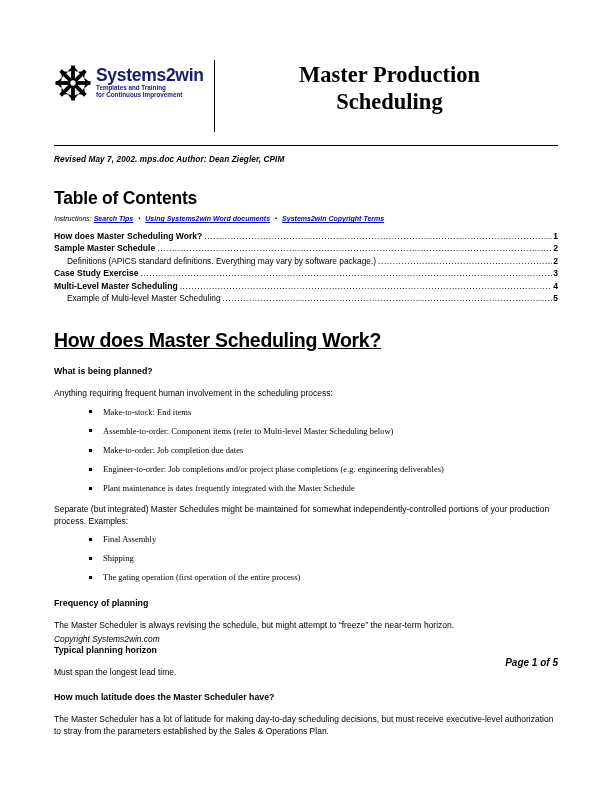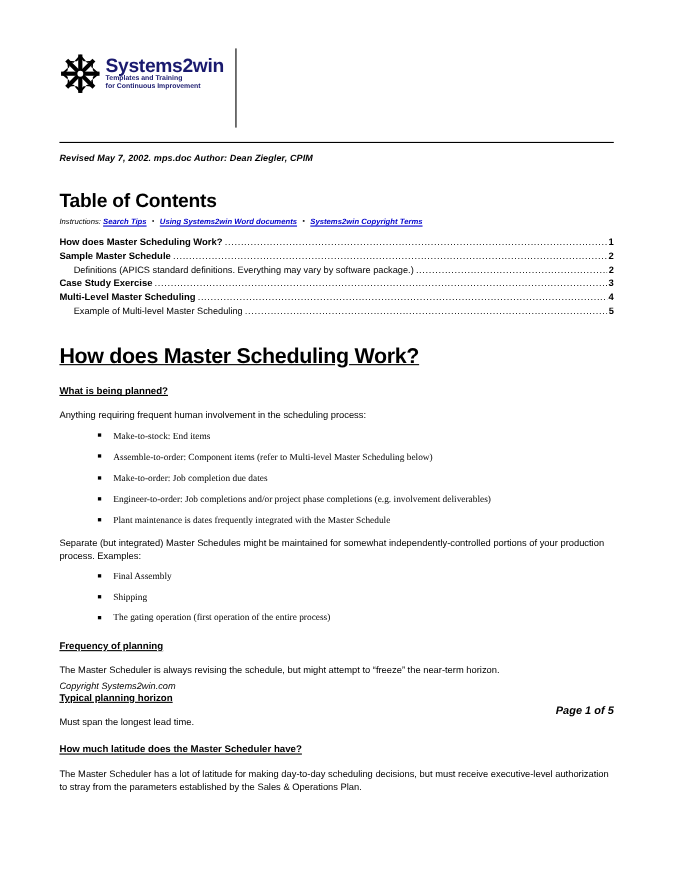--- a/index.html
+++ b/index.html
@@ -10,21 +10,21 @@
   body {
     width: 612px;
     height: 792px;
     font-family: "Liberation Sans", sans-serif;
     color: #000000;
     position: relative;
     overflow: hidden;
   }
   .page {
     position: absolute;
-    left: 0; top: 0;
+    left: 0; top: 16px;
     width: 612px;
     height: 680px;
     box-sizing: border-box;
     padding: 0 54px;
   }
 
   
   .header {
     display: flex;
     align-items: stretch;
@@ -159,21 +159,20 @@
     text-decoration: underline;
     margin-top: 25px;
     letter-spacing: -0.3px;
   }
 
   
   .h2 {
     font-family: "Liberation Sans", sans-serif;
     font-weight: bold;
     font-size: 8.8px;
-    text-decoration: underline;
     margin-top: 14px;
   }
   .para {
     font-family: "Liberation Sans", sans-serif;
     font-size: 8.5px;
     line-height: 12.2px;
     margin-top: 11px;
   }
   .para.tight { margin-top: 8px; }
   ul.bullets {
@@ -252,20 +251,24 @@
           <circle cx="50" cy="50" r="7" fill="#ffffff"></circle>
         </svg>
       </div>
       <div class="logo-text">
         <div class="logo-wordmark">Systems2win</div>
         <div class="logo-tag">Templates and Training</div>
         <div class="logo-tag">for Continuous Improvement</div>
       </div>
     </div>
     <div class="header-divider"></div>
+    <div class="doc-title">
+      <div>Master Production</div>
+      <div>Scheduling</div>
+    </div>
   </div>
   <hr class="header-rule">
 
   <div class="revision">Revised May 7, 2002. mps.doc  Author: Dean Ziegler, CPIM</div>
 
   <div class="toc-title">Table of Contents</div>
 
   <div class="instructions">
     <span>Instructions:</span>
     <span class="lnk">Search Tips</span>
@@ -309,21 +312,21 @@
   </div>
 
   <div class="h1">How does Master Scheduling Work?</div>
 
   <div class="h2">What is being planned?</div>
   <div class="para">Anything requiring frequent human involvement in the scheduling process:</div>
   <ul class="bullets">
     <li>Make-to-stock: End items</li>
     <li>Assemble-to-order: Component items (refer to Multi-level Master Scheduling below)</li>
     <li>Make-to-order: Job completion due dates</li>
-    <li>Engineer-to-order: Job completions and/or project phase completions (e.g. involvement deliverables)</li>
+    <li>Engineer-to-order: Job completions and/or project phase completions (e.g. engineering deliverables)</li>
     <li>Plant maintenance is dates frequently integrated with the Master Schedule</li>
   </ul>
   <div class="para tight">Separate (but integrated) Master Schedules might be maintained for somewhat independently-controlled portions of your production process. Examples:</div>
   <ul class="bullets">
     <li>Final Assembly</li>
     <li>Shipping</li>
     <li>The gating operation (first operation of the entire process)</li>
   </ul>
 
   <div class="h2">Frequency of planning</div>

